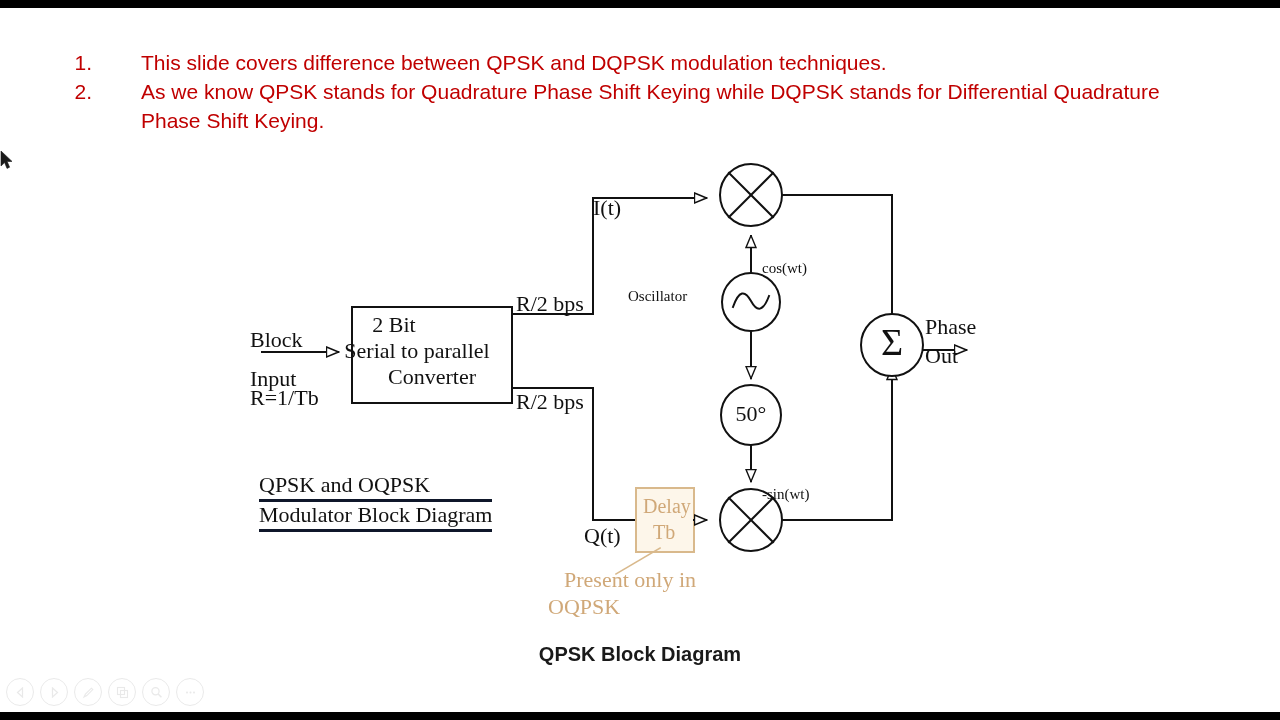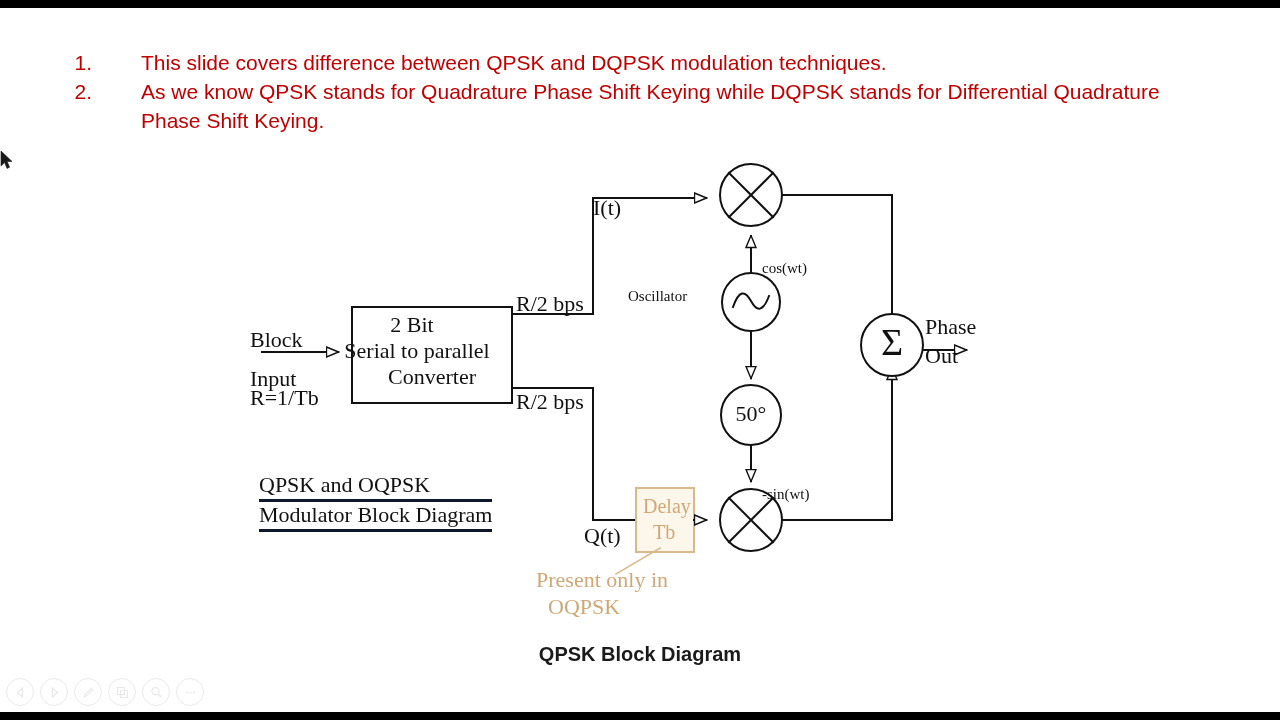--- a/index.html
+++ b/index.html
@@ -224,40 +224,40 @@
         <line x1="923" y1="200" x2="966" y2="200" marker-end="url(#ahR)"></line>
       </g>
 
       <text x="892" y="205" text-anchor="middle" font-family="Liberation Serif, serif" font-size="38" fill="#111111">Σ</text>
     </svg>
 
     <div class="dlabel serif-22" style="left:250px; top:178px;">Block</div>
     <div class="dlabel serif-22" style="left:250px; top:206px; border:none;margin-top:11px;">Input</div>
     <div class="dlabel serif-22" style="left:250px; top:236px;">R=1/Tb</div>
 
-    <div class="dlabel serif-22" style="left:412px; top:163px; transform:translateX(-50%);">2 Bit</div>
+    <div class="dlabel serif-22" style="left:394px; top:163px; transform:translateX(-50%);">2 Bit</div>
     <div class="dlabel serif-22" style="left:417px; top:189px; transform:translateX(-50%);">Serial to parallel</div>
     <div class="dlabel serif-22" style="left:432px; top:215px; transform:translateX(-50%);">Converter</div>
 
     <div class="dlabel serif-22" style="left:516px; top:142px;">R/2 bps</div>
     <div class="dlabel serif-22" style="left:516px; top:240px;">R/2 bps</div>
 
     <div class="dlabel serif-22" style="left:593px; top:22px;margin-top:24px;">I(t)</div>
     <div class="dlabel serif-22" style="left:584px; top:374px;">Q(t)</div>
 
     <div class="dlabel serif-21" style="left:628px; top:138px;">Oscillator</div>
     <div class="dlabel serif-21" style="left:762px; top:110px;">cos(wt)</div>
     <div class="dlabel serif-21" style="left:762px; top:288px;margin-top:48px;">-sin(wt)</div>
 
     <div class="dlabel serif-22" style="left:751px; top:252px; transform:translateX(-50%);">50°</div>
 
     <div class="dlabel tan serif-20" style="left:643px; top:345px;">Delay</div>
     <div class="dlabel tan serif-20" style="left:653px; top:371px;">Tb</div>
 
-    <div class="dlabel tan serif-22" style="left:536px; top:418px;">Present only in</div>
+    <div class="dlabel tan serif-22" style="left:564px; top:418px;">Present only in</div>
     <div class="dlabel tan serif-22" style="left:548px; top:445px;">OQPSK</div>
 
     <div class="dlabel serif-22" style="left:925px; top:165px;">Phase</div>
     <div class="dlabel serif-22" style="left:925px; top:194px;">Out</div>
 
     <div class="titlebox" style="left:259px; top:322px;">
       <span>QPSK and OQPSK</span>
       <span>Modulator Block Diagram</span>
     </div>
 

